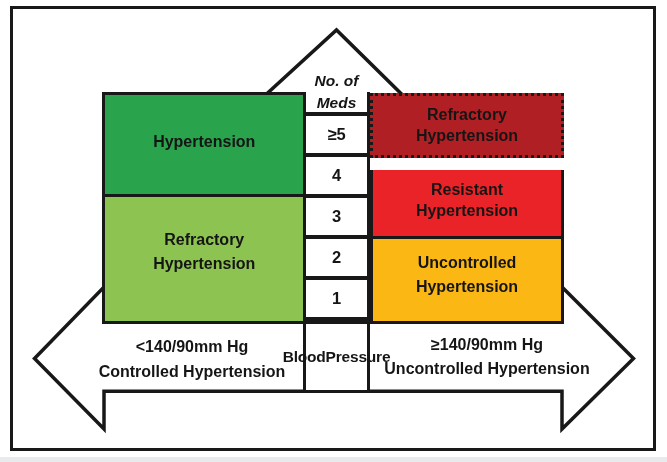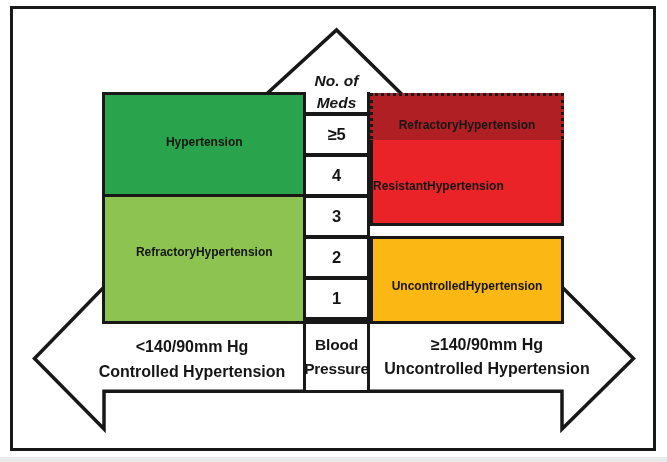--- a/index.html
+++ b/index.html
@@ -8,46 +8,46 @@
     font-family:"Liberation Sans","DejaVu Sans",sans-serif;font-weight:bold;color:#151515;
   }
   .canvas *{box-sizing:border-box;}
   .outer-frame{
     position:absolute;left:10px;top:6px;width:646px;height:445px;
     border:3.5px solid #181818;background:transparent;
   }
   .arrow-svg{position:absolute;left:0;top:0;width:667px;height:462px;}
   .box{
     position:absolute;border:3.5px solid #181818;
-    display:flex;flex-direction:row;align-items:center;justify-content:center;
-    text-align:center;font-size:12px;line-height:24px;
+    display:flex;flex-direction:column;align-items:center;justify-content:center;
+    text-align:center;font-size:16px;line-height:24px;
   }
   .box-controlled-resistant{left:102px;top:92px;width:204.5px;height:105.5px;padding-bottom:5px;}
   .box-controlled{left:102px;top:194px;width:204.5px;height:130px;padding-bottom:14px;}
   .box-refractory{left:370px;top:92.5px;width:194px;height:65px;border-style:dotted;line-height:21px;}
-  .box-resistant{left:370px;top:140px;width:194px;height:86px;border-top:none;justify-content:flex-start;padding-top:9px;line-height:21px;text-align:center;}
-  .box-uncontrolled{left:370px;top:235.5px;width:194px;height:88.5px;justify-content:center;padding-top:12px;line-height:24px;}
+  .box-resistant{left:370px;top:170px;width:194px;height:86px;border-top:none;justify-content:flex-start;padding-top:9px;line-height:21px;text-align:center;}
+  .box-uncontrolled{left:370px;top:235.5px;width:194px;height:88.5px;justify-content:flex-start;padding-top:12px;line-height:24px;}
   .center-column{
     position:absolute;left:303px;top:92px;width:67px;height:300.5px;
     border-left:3.5px solid #181818;border-right:3.5px solid #181818;border-bottom:3.5px solid #181818;
     background:#ffffff;
   }
   .col-line{position:absolute;left:0;width:100%;height:3.5px;background:#181818;}
   .med-cell{
     position:absolute;left:0;width:100%;height:37.5px;
     display:flex;align-items:center;justify-content:center;
     font-size:16.5px;line-height:1;
   }
   .meds-header{
     position:absolute;left:303px;top:70px;width:67px;text-align:center;
     font-size:15.5px;line-height:22px;z-index:3;font-style:italic;
   }
   .bp-cell{
     position:absolute;left:0;top:231px;width:100%;height:68.5px;
-    display:flex;flex-direction:column;align-items:center;justify-content:center;
+    display:flex;flex-direction:row;align-items:center;justify-content:center;
     text-align:center;font-size:15.5px;line-height:24px;letter-spacing:-0.2px;
   }
   .band-label{position:absolute;text-align:center;font-size:16px;}
   .band-label-left{left:72px;top:334px;width:240px;line-height:25px;}
   .band-label-right{left:367px;top:333px;width:240px;line-height:24px;}
   .bottom-strip{position:absolute;left:0;top:457px;width:667px;height:5px;background:#e9eaec;}
 </style>
 </head>
 <body>
 

